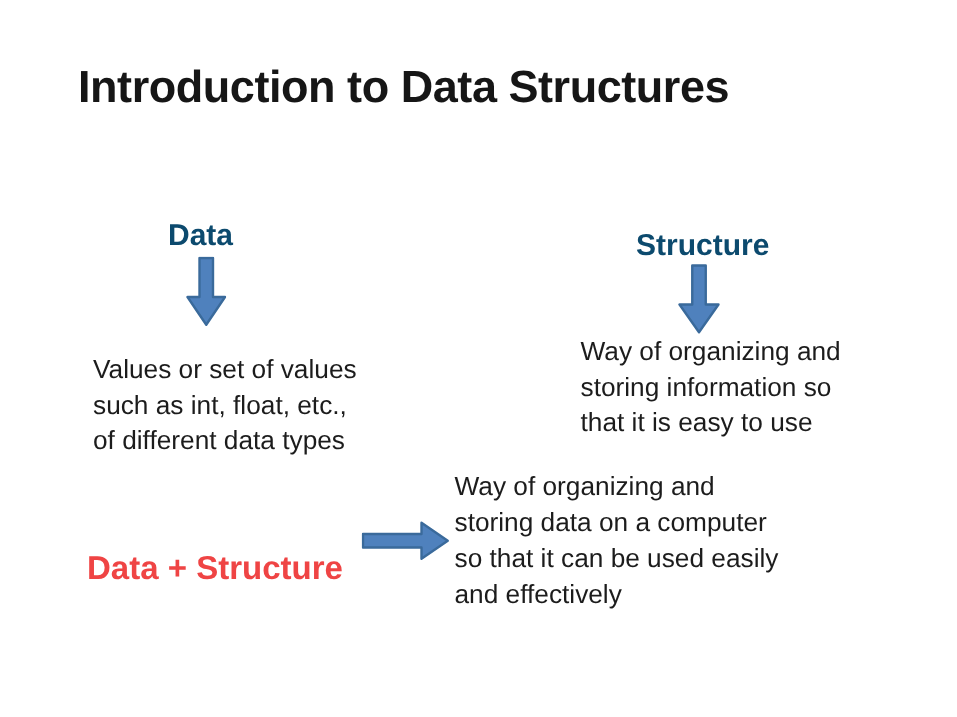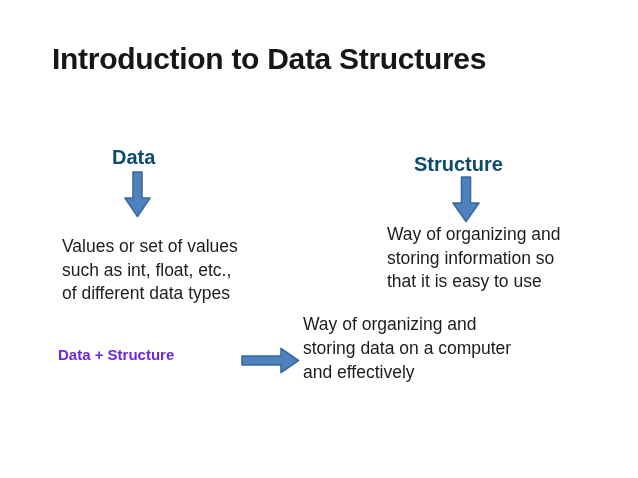--- a/index.html
+++ b/index.html
@@ -22,26 +22,26 @@
     white-space: nowrap;
     margin-left: 16px;
   }
   .concept-heading {
     font-size: 20px;
     font-weight: bold;
     color: #0c4a6e;
     white-space: nowrap;
   }
   .h-data { left: 112px; top: 146px; }
-  .h-structure { left: 414px; top: 153px; }
+  .h-structure { left: 424px; top: 153px; }
   .h-combined {
-    left: 58px; top: 346px;
-    font-size: 15px;
+    left: 58px; top: 366px;
+    font-size: 22px;
     font-weight: bold;
-    color: #6d28d9;
+    color: #ef4444;
     white-space: nowrap;
   }
   .para {
     font-size: 17.5px;
     line-height: 23.5px;
     color: #1c1c1c;
     white-space: nowrap;
   }
   .para span { display: block; }
   .para-left  { left: 62px;  top: 223px; margin-top: 12px; }
@@ -85,16 +85,17 @@
 
   <div class="abs h-combined">Data + Structure</div>
 
   <svg class="arrow-svg arrow-right-1" width="59" height="27" viewBox="0 0 59 27">
     <polygon points="1,9 40,9 40,1.5 57.5,13.5 40,25.5 40,18 1,18" fill="#4f81bd" stroke="#3a6a9b" stroke-width="1.6" stroke-linejoin="round"></polygon>
   </svg>
 
   <div class="abs para para-bottom">
     <span>Way of organizing and</span>
     <span>storing data on a computer</span>
+    <span>so that it can be used easily</span>
     <span>and effectively</span>
   </div>
 
 </div>
 
 </body></html>

